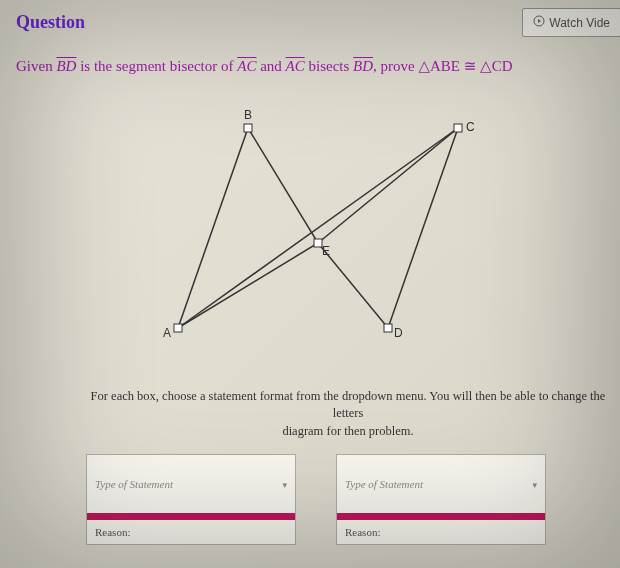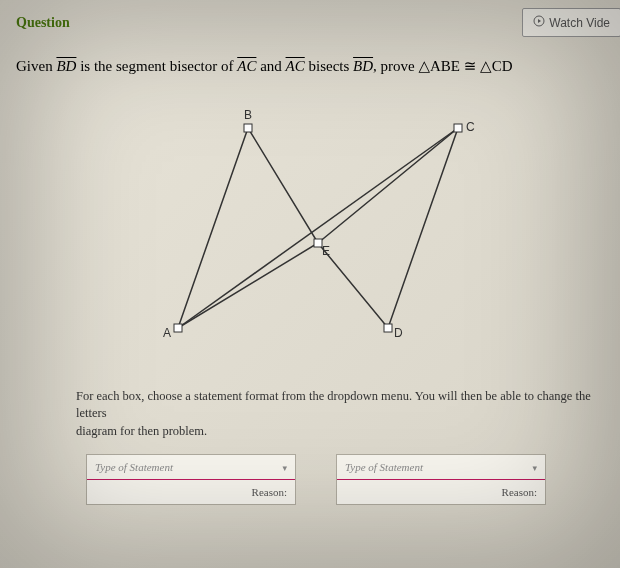--- a/index.html
+++ b/index.html
@@ -15,43 +15,43 @@
   .page {
     padding: 8px 0 0 16px;
   }
   .header-row {
     display: flex;
     justify-content: space-between;
     align-items: center;
     padding-right: 0;
   }
   .question-title {
-    font-size: 14px;
+    font-size: 18px;
     font-weight: bold;
-    color: #4d7c0f;
+    color: #6d28d9;
   }
   .watch-btn {
     border: 1px solid #999;
     background: #f5f3ec;
     padding: 6px 10px;
     font-size: 12px;
     color: #555;
     display: flex;
     align-items: center;
     gap: 4px;
     border-radius: 2px;
     margin-right: -1px;
     margin-left: 11px;
   }
   .watch-btn svg { width: 12px; height: 12px; }
   .given {
     margin-top: 18px;
     font-size: 15px;
     line-height: 1.5;
-    color: #000000;
+    color: #a21caf;
   }
   .overline {
     text-decoration: overline;
     font-style: italic;
   }
   .triangle { font-style: normal; }
   .diagram-wrap {
     margin: 30px auto 0 auto;
     width: 360px;
     height: 240px;
@@ -62,47 +62,48 @@
     position: absolute;
     font-size: 12px;
     color: #333;
     font-family: Arial, sans-serif;
   }
   .instructions {
     margin: 40px 0 0 60px;
     font-size: 12.5px;
     color: #333;
     line-height: 1.4;
+    text-align: center;
   }
   .boxes {
     display: flex;
     gap: 40px;
     margin: 14px 0 0 70px;
   }
   .stmt-box {
     width: 210px;
     border: 1px solid #b0aca0;
     background: #f8f6ef;
   }
   .stmt-top {
-    border-bottom: 1px solid #be185d;
-    padding: 6px 8px;
+    border-bottom: 7px solid #be185d;
+    padding: 23px 8px;
     display: flex;
     justify-content: space-between;
     align-items: flex-end;
     font-size: 11px;
     color: #8a8a8a;
     font-style: italic;
   }
   .stmt-top .chev { font-style: normal; font-size: 9px; color: #888; }
   .stmt-bottom {
     padding: 6px 8px;
     font-size: 11px;
     color: #555;
-    text-align: right;
+    text-align: left;
   }
   .vignette {
     pointer-events: none;
     position: absolute;
     inset: 0;
     box-shadow: inset 0 0 120px 30px rgba(0,0,0,0.25);
   }
 </style>
 </head>
 <body>

